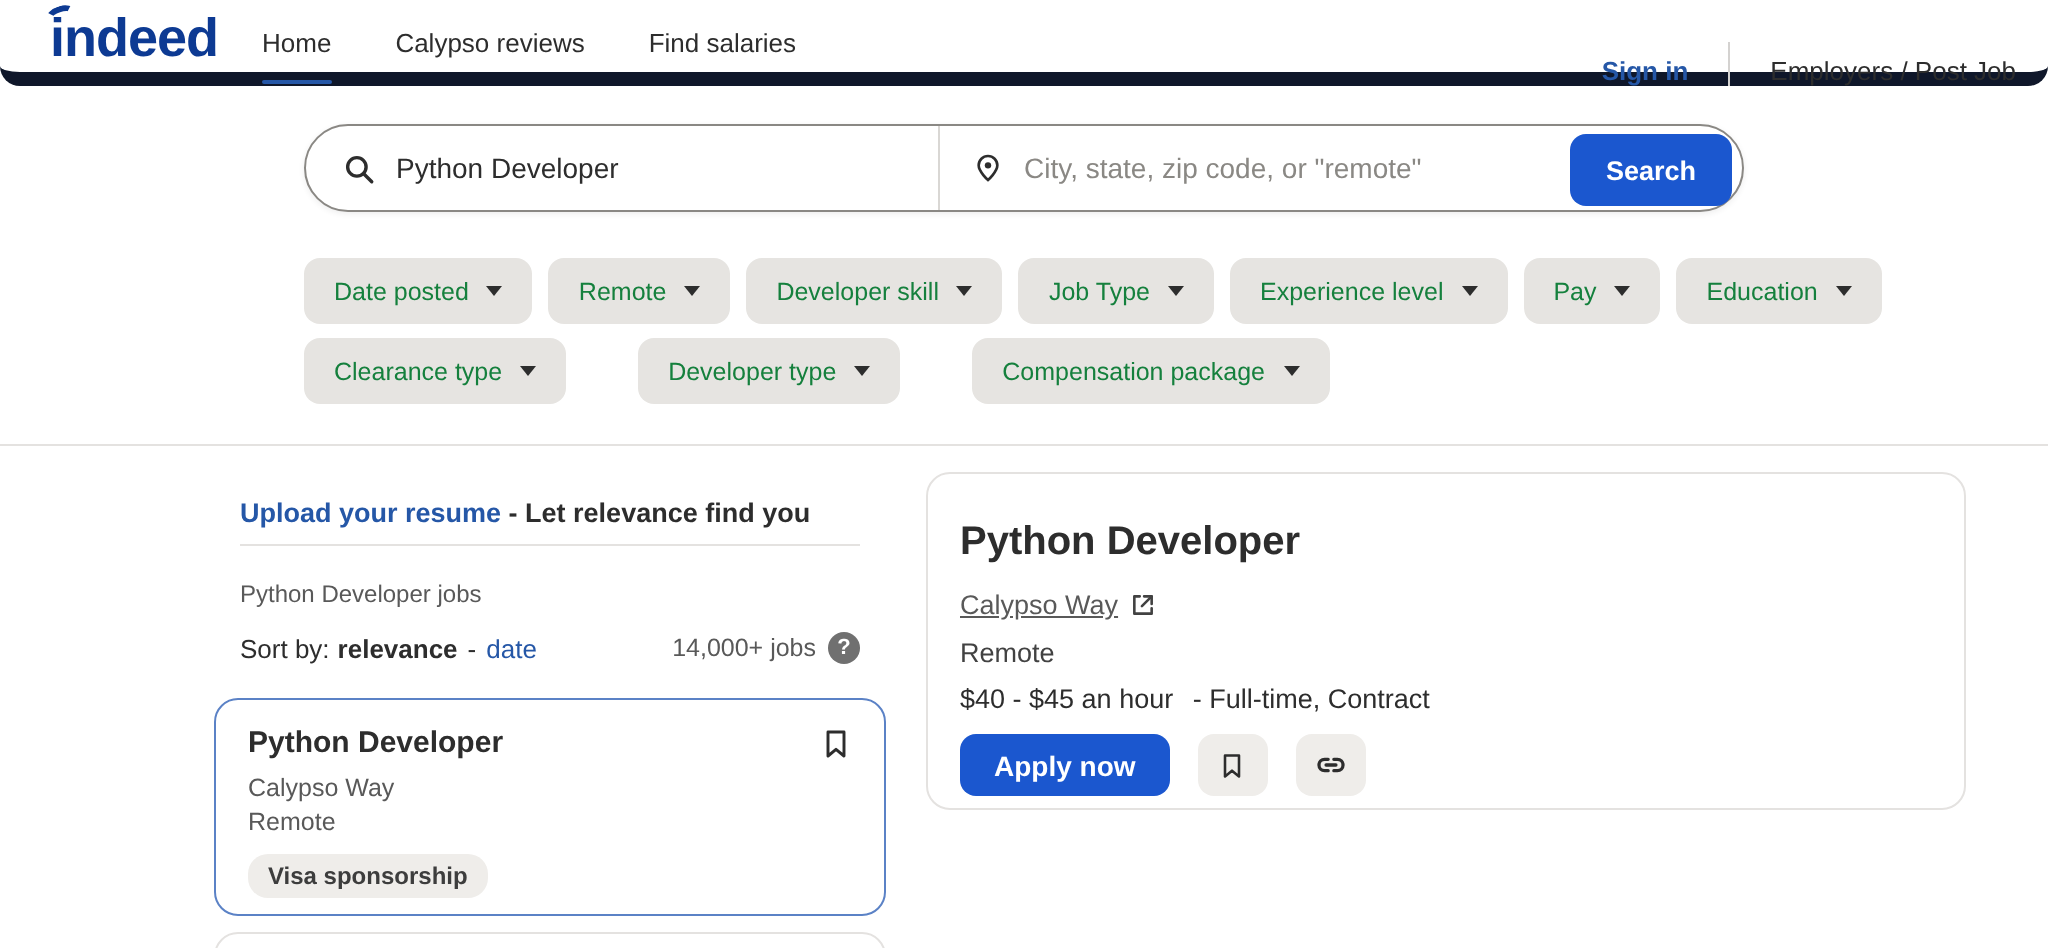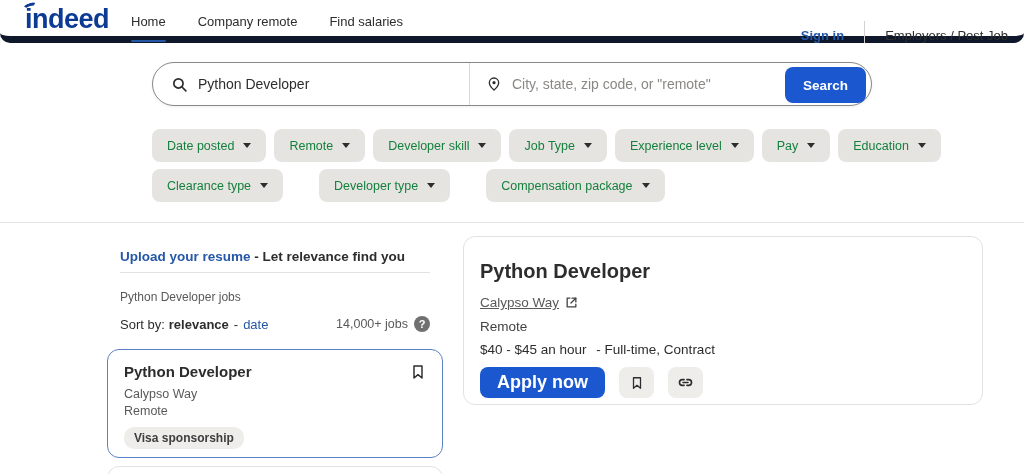--- a/index.html
+++ b/index.html
@@ -89,41 +89,41 @@
     padding:22px 16px 0 16px; }
   .detail-title { font-size:20px; font-weight:bold; color:#2d2d2d; line-height:24px; }
   .detail-company-row { margin-top:12px; display:flex; align-items:center; gap:6px; }
   .detail-company { font-size:13.5px; color:#595959; text-decoration:underline;
     cursor:pointer; }
   .detail-location { margin-top:9px; font-size:13.5px; color:#424242; }
   .detail-salary-row { margin-top:8px; font-size:13.5px; color:#2d2d2d; }
   .detail-jobtype { margin-left:6px;margin-top:17px; }
   .detail-actions { margin-top:10px; display:flex; gap:14px; align-items:center; }
   .apply-btn { height:31px; padding:0 17px; background:#1b57cf; color:#fff;
-    font-weight:bold; font-size:18px; border:none; border-radius:8px; cursor:pointer;
+    font-weight:bold; font-size:14px; border:none; border-radius:8px; cursor:pointer;
     font-family:"Liberation Sans", sans-serif; }
   .icon-btn { width:35px; height:31px; background:#efedea; border:none; border-radius:8px;
     display:flex; align-items:center; justify-content:center; cursor:pointer; }
 
   svg { display:block; }
 </style>
 </head>
 <body>
 
 <div class="header">
   <div class="logo">
     <span class="logo-arc"></span>
     <span>indeed</span>
   </div>
   <div class="nav">
     <div class="nav-item active">
       <span>Home</span>
     </div>
     <div class="nav-item">
-      <span>Company remote</span>
+      <span>Calypso reviews</span>
     </div>
     <div class="nav-item">
       <span>Find salaries</span>
     </div>
   </div>
   <div class="header-right">
     <span class="sign-in">Sign in</span>
     <span class="header-divider"></span>
     <span class="employers">Employers / Post Job</span>
   </div>

